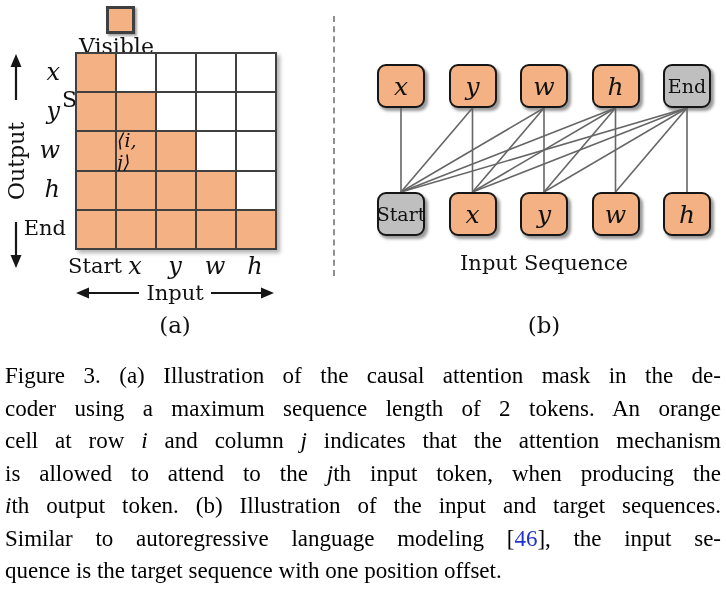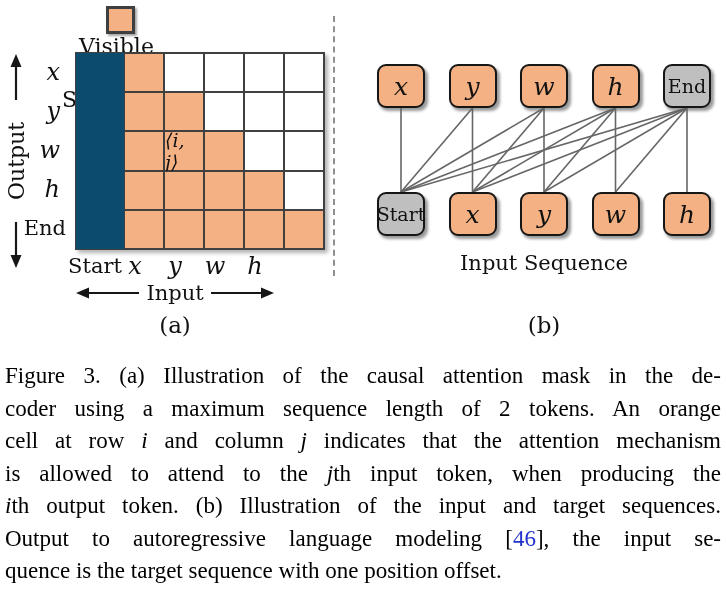--- a/index.html
+++ b/index.html
@@ -8,22 +8,22 @@
     font-family:"DejaVu Serif", serif;color:#111;overflow:hidden;
   }
   
   .panel-a{position:absolute;left:0;top:0;width:330px;height:356px;}
   .legend{position:absolute;left:58px;top:6px;height:31px;display:flex;align-items:center;flex-direction:column;}
   .swatch{width:29px;height:28px;border:3px solid #3f3f3f;box-sizing:border-box;
     box-shadow:2px 2px 2px rgba(0,0,0,.35);flex:0 0 auto;}
   .legend-label{font-size:22px;margin-left:4px;margin-right:13px;white-space:nowrap;}
   .mask-grid{position:absolute;left:75px;top:52px;width:200px;height:196px;
     display:grid;grid-template-columns:repeat(5,1fr);grid-template-rows:repeat(5,1fr);
-    border:1.5px solid #404040;box-sizing:content-box;background:#0c4a6e;
-    box-shadow:3px 3px 4px rgba(0,0,0,.3);padding-left:48px;}
+    border:1.5px solid #404040;box-sizing:content-box;background:#8b5cf6;
+    box-shadow:3px 3px 4px rgba(0,0,0,.3);}
   .cell{border:1.5px solid #404040;position:relative;box-sizing:border-box;background:#fff;}
   .cell-ann{position:absolute;inset:0;display:flex;align-items:center;justify-content:center;
     font-style:italic;font-size:19px;font-family:"DejaVu Serif","DejaVu Sans",serif;}
   .row-labels{position:absolute;left:18px;top:52px;width:50px;height:196px;
     display:flex;flex-direction:column;}
   .row-label{flex:1;display:flex;align-items:center;justify-content:flex-end;
     font-size:21px;padding-right:2px;white-space:nowrap;}
   .row-label.math{font-style:italic;font-size:24px;padding-right:8px;}
   .col-labels{position:absolute;left:75px;top:252px;width:200px;height:28px;display:flex;}
   .col-label{width:40px;display:flex;align-items:center;justify-content:center;
@@ -196,17 +196,17 @@
 
     <div class="panel-label">(b)</div>
   </div>
 
   <div class="caption">
     <div class="cap-line"><span>Figure 3.  (a) Illustration of the causal attention mask in the de-</span></div>
     <div class="cap-line"><span>coder using a maximum sequence length of 2 tokens.  An orange</span></div>
     <div class="cap-line"><span>cell at row </span><span class="mit">i</span><span> and column </span><span class="mit">j</span><span> indicates that the attention mechanism</span></div>
     <div class="cap-line"><span>is allowed to attend to the </span><span class="mit">j</span><span>th input token, when producing the</span></div>
     <div class="cap-line"><span class="mit">i</span><span>th output token. (b) Illustration of the input and target sequences.</span></div>
-    <div class="cap-line"><span>Output to autoregressive language modeling [</span><span class="cite" style="color: rgb(34, 51, 204);">46</span><span>], the input se-</span></div>
+    <div class="cap-line"><span>Similar to autoregressive language modeling [</span><span class="cite" style="color: rgb(34, 51, 204);">46</span><span>], the input se-</span></div>
     <div class="cap-line last"><span>quence is the target sequence with one position offset.</span></div>
   </div>
 
 </div>
 
 </body></html>

